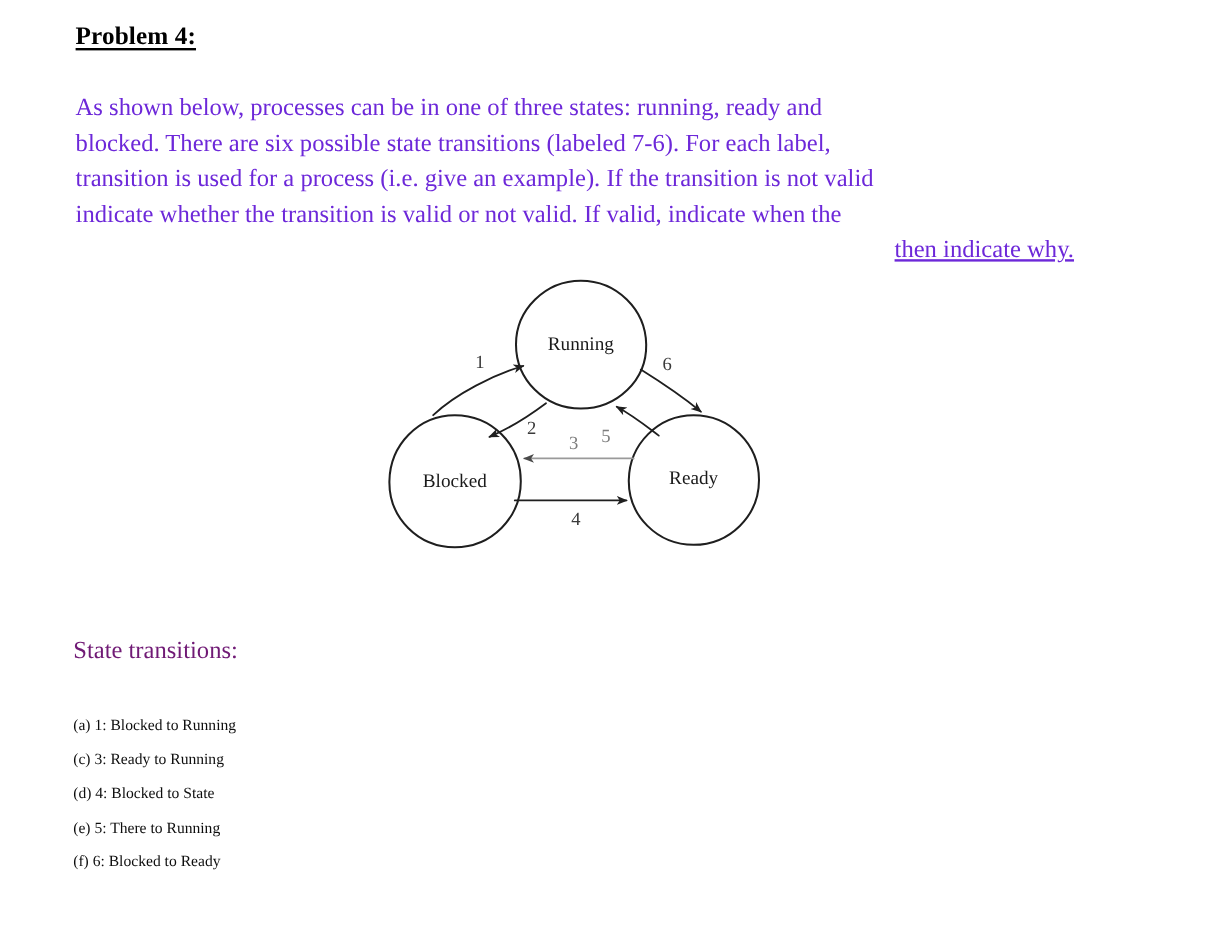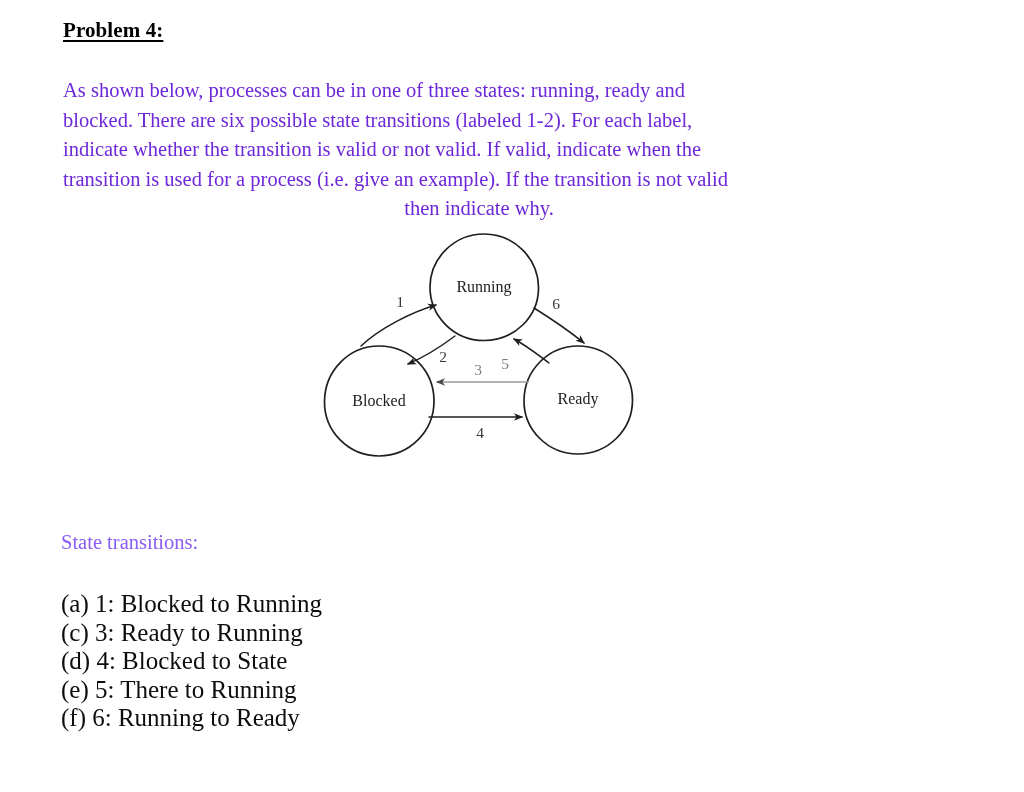--- a/index.html
+++ b/index.html
@@ -42,21 +42,22 @@
     left: 63px;
     top: 76px;
     width: 832px;
     font-size: 20.5px;
     line-height: 29.5px;
     text-align: justify;
     text-justify: inter-word;
     color: #6d28d9;
   }
   .intro-paragraph .lastline {
-    text-align: center;
+    text-align: right;
+    text-decoration: underline;
   }
 
   
   .diagram {
     position: absolute;
     left: 300px;
     top: 212px;
     width: 380px;
     height: 260px;
   }
@@ -82,48 +83,48 @@
   .edge-label.faint {
     fill: #7d7d7d;
   }
 
   
   .transitions-heading {
     position: absolute;
     left: 61px;
     top: 531px;
     font-size: 20.5px;
-    color: #8b5cf6;
+    color: #701a75;
     white-space: nowrap;
   }
   .transitions-list {
     position: absolute;
     left: 61px;
     top: 590px;
     width: 420px;
   }
   .transition-item {
-    font-size: 25px;
+    font-size: 13px;
     line-height: 28.6px;
     color: #0d0d0d;
     white-space: nowrap;
   }
 </style>
 </head>
 <body>
 
 <div class="page">
 
   <div class="problem-heading">Problem 4:</div>
 
   <div class="intro-paragraph">
     <div>As shown below, processes can be in one of three states: running, ready and</div>
-    <div>blocked. There are six possible state transitions (labeled 1-2). For each label,</div>
+    <div>blocked. There are six possible state transitions (labeled 7-6). For each label,</div>
+    <div>transition is used for a process (i.e. give an example). If the transition is not valid</div>
     <div>indicate whether the transition is valid or not valid. If valid, indicate when the</div>
-    <div>transition is used for a process (i.e. give an example). If the transition is not valid</div>
     <div class="lastline">then indicate why.</div>
   </div>
 
   <div class="diagram">
     <svg viewBox="0 0 380 260" xmlns="http://www.w3.org/2000/svg">
       <defs>
         <marker id="ah" viewBox="0 0 10 10" refX="8.4" refY="5" markerWidth="6.4" markerHeight="6.4" orient="auto-start-reverse">
           <path d="M 0 1.1 L 9.6 5 L 0 8.9 L 2.6 5 Z" fill="#1f1f1f"></path>
         </marker>
         <marker id="ahf" viewBox="0 0 10 10" refX="8.4" refY="5" markerWidth="6.4" markerHeight="6.4" orient="auto-start-reverse">
@@ -179,16 +180,16 @@
     </svg>
   </div>
 
   <div class="transitions-heading">State transitions:</div>
 
   <div class="transitions-list">
     <div class="transition-item">(a) 1: Blocked to Running</div>
     <div class="transition-item">(c) 3: Ready to Running</div>
     <div class="transition-item">(d) 4: Blocked to State</div>
     <div class="transition-item">(e) 5: There to Running</div>
-    <div class="transition-item">(f) 6: Running to Ready</div>
+    <div class="transition-item">(f) 6: Blocked to Ready</div>
   </div>
 
 </div>
 
 </body></html>

